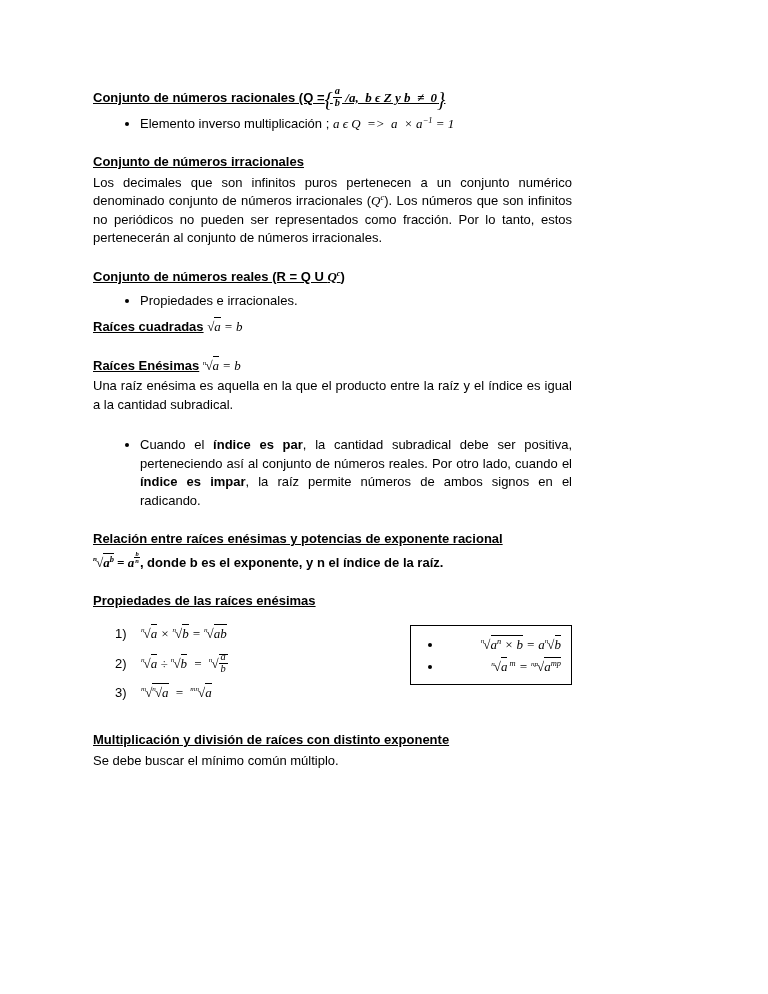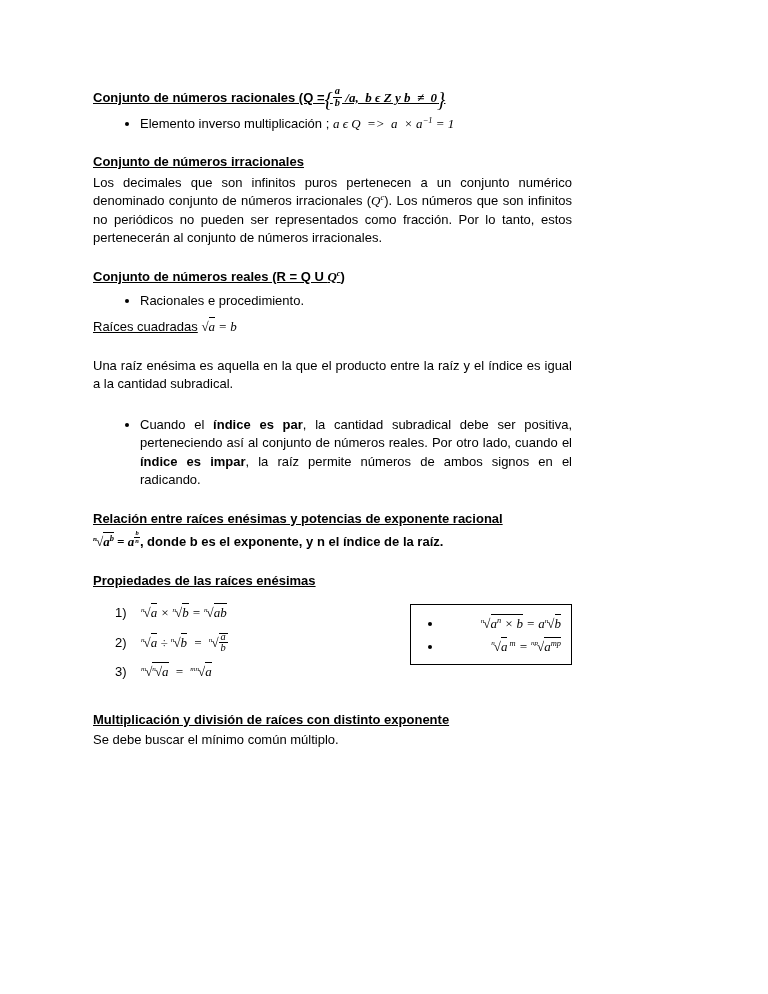--- a/index.html
+++ b/index.html
@@ -8,21 +8,21 @@
     width: 768px; height: 994px; overflow: hidden;
     font-family: "Liberation Sans", sans-serif;
     color: #000;
   }
   .page {
     width: 664px; height: 994px;
     padding: 86px 92px 0 93px;
     font-size: 13px; line-height: 1.42;
   }
   .sec { margin-bottom: 20px; }
-  .hd { font-weight: normal; text-decoration: underline; }
+  .hd { font-weight: bold; text-decoration: underline; }
   .hline { text-decoration: underline; font-weight: bold; }
   p.body { text-align: justify; margin-top: 2px; }
   .math { font-family: "Liberation Serif", serif; font-style: italic; }
   sup { font-size: 0.65em; line-height: 0; }
   .idx { font-size: 0.55em; vertical-align: 0.75em; margin-right: -1px; line-height: 0; }
   .vin { border-top: 1px solid #000; padding-top: 1px; }
   .frac { display: inline-block; vertical-align: -0.4em; text-align: center; line-height: 1.05; font-size: 0.8em; text-decoration: none; }
   .frac .num { display: block; border-bottom: 1px solid #000; padding: 0 2px; }
   .frac .den { display: block; padding: 0 2px; }
   .supfrac { display: inline-block; vertical-align: 0.55em; text-align: center; line-height: 1.0; font-size: 0.5em; }
@@ -55,30 +55,31 @@
   </div>
 
   <div class="sec">
     <div class="hline">Conjunto de números irracionales</div>
     <p class="body">Los decimales que son infinitos puros pertenecen a un conjunto numérico denominado conjunto de números irracionales (<span class="math">Q<sup>c</sup></span>). Los números que son infinitos no periódicos no pueden ser representados como fracción. Por lo tanto, estos pertenecerán al conjunto de números irracionales.</p>
   </div>
 
   <div class="sec tight">
     <div class="hline">Conjunto de números reales (R = Q U <span class="math">Q<sup>c</sup></span>)</div>
     <ul class="bullets">
-      <li>Racionales e procedimiento.</li>
+      <li>Propiedades e irracionales.</li>
     </ul>
   </div>
 
   <div class="sec">
     <div><span class="hd">Raíces cuadradas</span> <span><span class="math">√<span class="vin">a</span> = b</span></span></div>
   </div>
 
 
   <div class="sec">
+    <div><span class="hd">Raíces Enésimas</span> <span><span class="math"><sup class="idx">n</sup>√<span class="vin">a</span> = b</span></span></div>
     <p class="body">Una raíz enésima es aquella en la que el producto entre la raíz y el índice es igual a la cantidad subradical.</p>
     <ul class="bullets" style="margin-top:22px;">
       <li>Cuando el <b>índice es par</b>, la cantidad subradical debe ser positiva, perteneciendo así al conjunto de números reales. Por otro lado, cuando el <b>índice es impar</b>, la raíz permite números de ambos signos en el radicando.</li>
     </ul>
   </div>
 
   <div class="sec">
     <div class="hline">Relación entre raíces enésimas y potencias de exponente racional</div>
     <p class="body formula-line"><span class="math"><sup class="idx">n</sup>√<span class="vin">a<sup>b</sup></span> = a<span class="supfrac"><span class="num">b</span><span class="den">n</span></span></span>, donde <b>b</b> es el exponente, y <b>n</b> el índice de la raíz.</p>
   </div>

